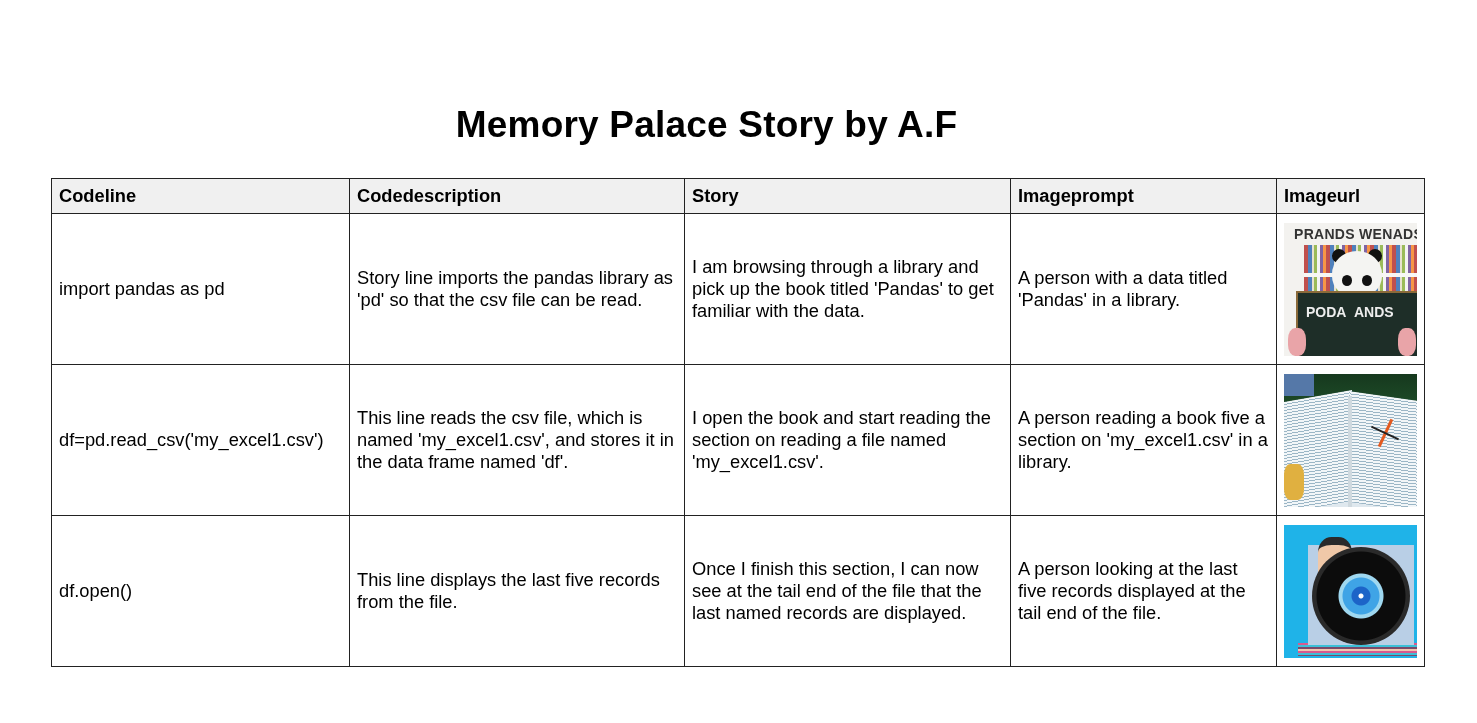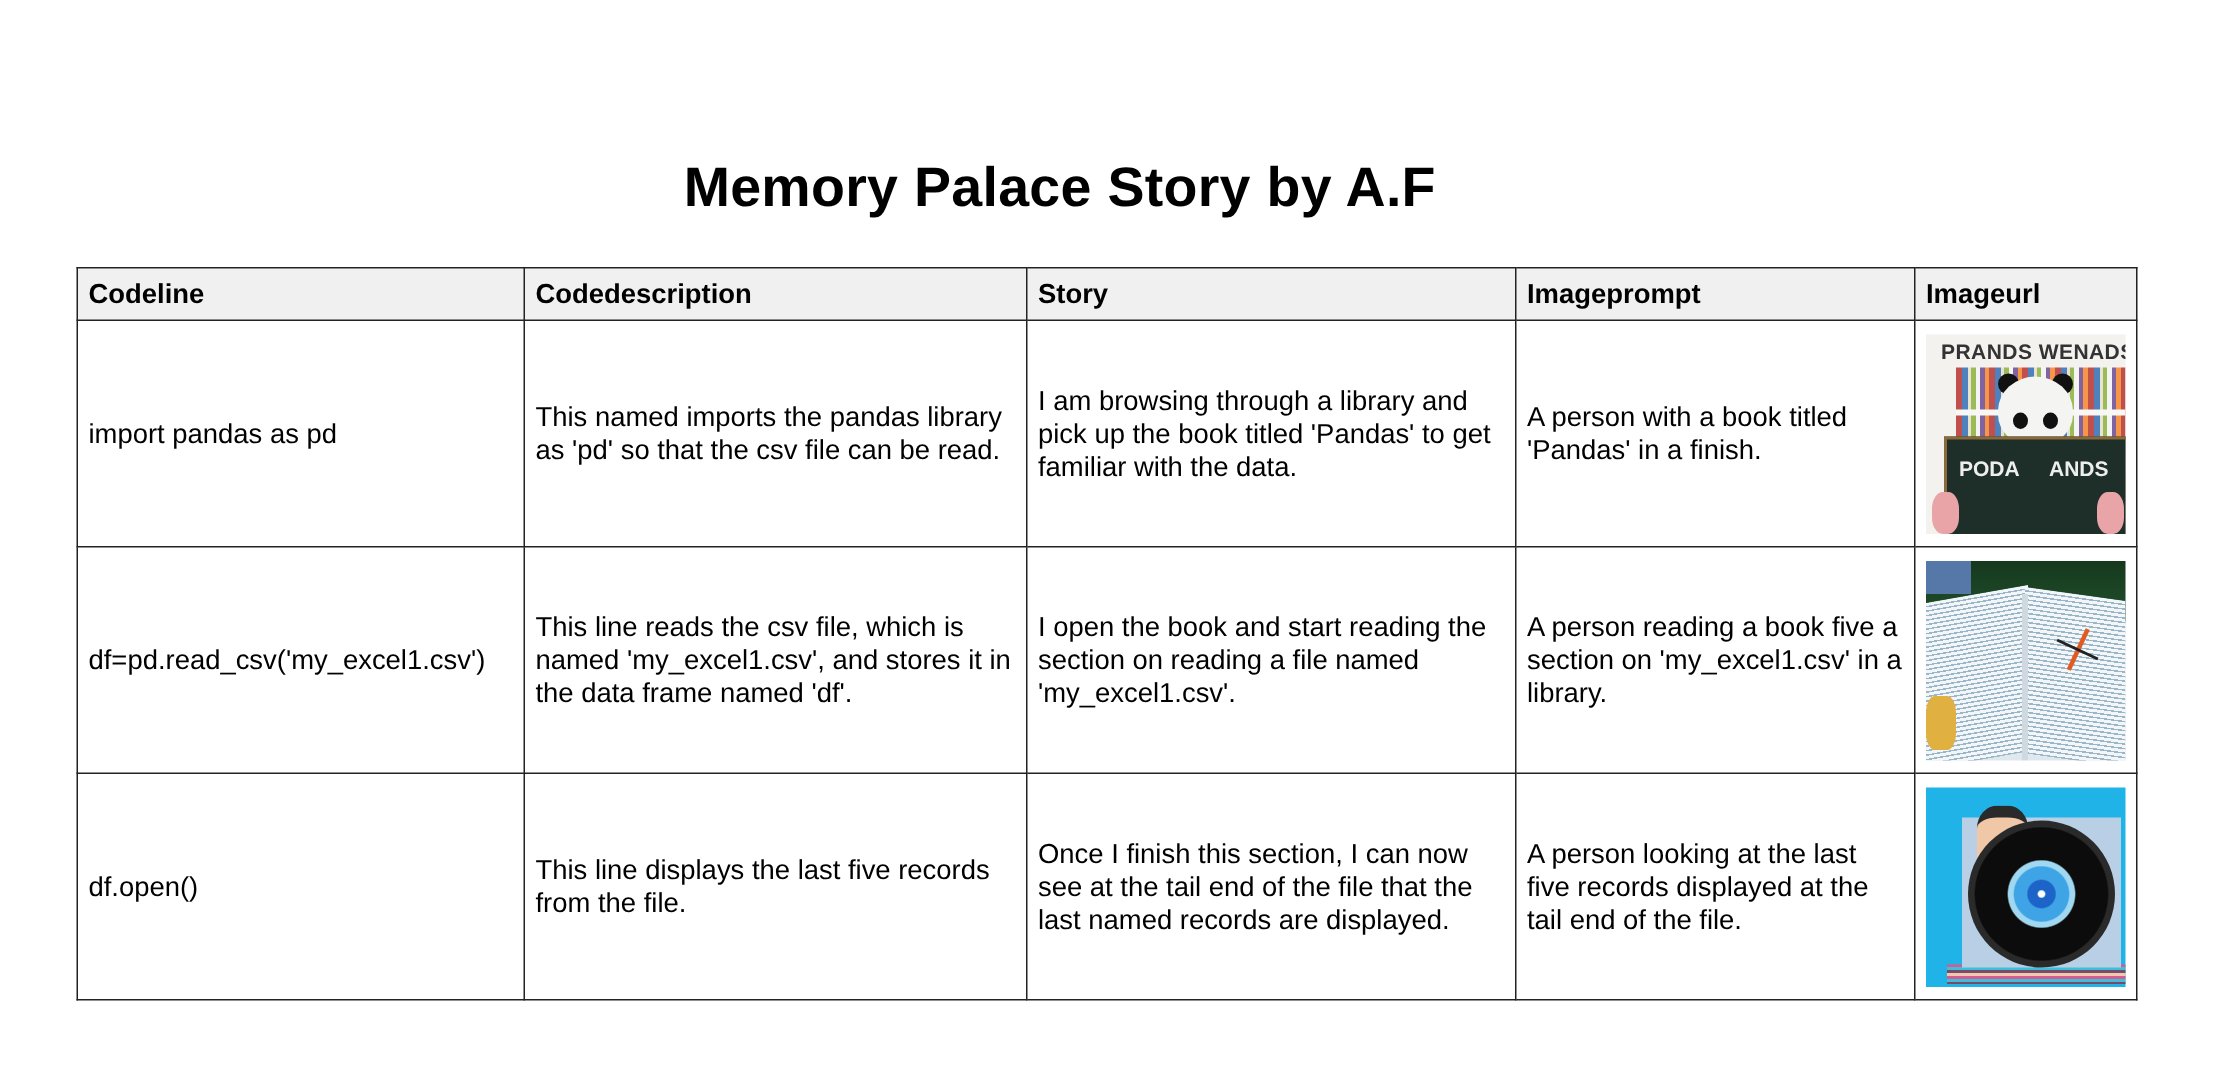--- a/index.html
+++ b/index.html
@@ -63,37 +63,37 @@
       <th>Codeline</th>
       <th>Codedescription</th>
       <th>Story</th>
       <th>Imageprompt</th>
       <th>Imageurl</th>
     </tr>
   </thead>
   <tbody>
     <tr>
       <td>import pandas as pd</td>
-      <td>This named imports the pandas library as 'pd' so that the csv file can be read.</td>
+      <td>Story line imports the pandas library as 'pd' so that the csv file can be read.</td>
       <td>I am browsing through a library and pick up the book titled 'Pandas' to get familiar with the data.</td>
-      <td>A person with a book titled 'Pandas' in a finish.</td>
+      <td>A person with a data titled 'Pandas' in a library.</td>
       <td class="imgcell">
         <div class="thumb t1">
           <div class="shelf"></div>
           <div class="shelfline" style="top:50px"></div>
           <div class="shelfline" style="top:85px"></div>
           <div class="banner">PRANDS WENADS</div>
           <div class="ear" style="left:48px"></div>
           <div class="ear" style="left:84px"></div>
           <div class="head"></div>
           <div class="eye" style="left:58px"></div>
           <div class="eye" style="left:78px"></div>
           <div class="book">
             <span style="left:8px">PODA</span>
-            <span style="left:68px">ANDS</span>
+            <span style="left:56px">ANDS</span>
           </div>
           <div class="hand" style="left:4px"></div>
           <div class="hand" style="left:114px"></div>
         </div>
       </td>
     </tr>
     <tr>
       <td>df=pd.read_csv('my_excel1.csv')</td>
       <td>This line reads the csv file, which is named 'my_excel1.csv', and stores it in the data frame named 'df'.</td>
       <td>I open the book and start reading the section on reading a file named 'my_excel1.csv'.</td>

